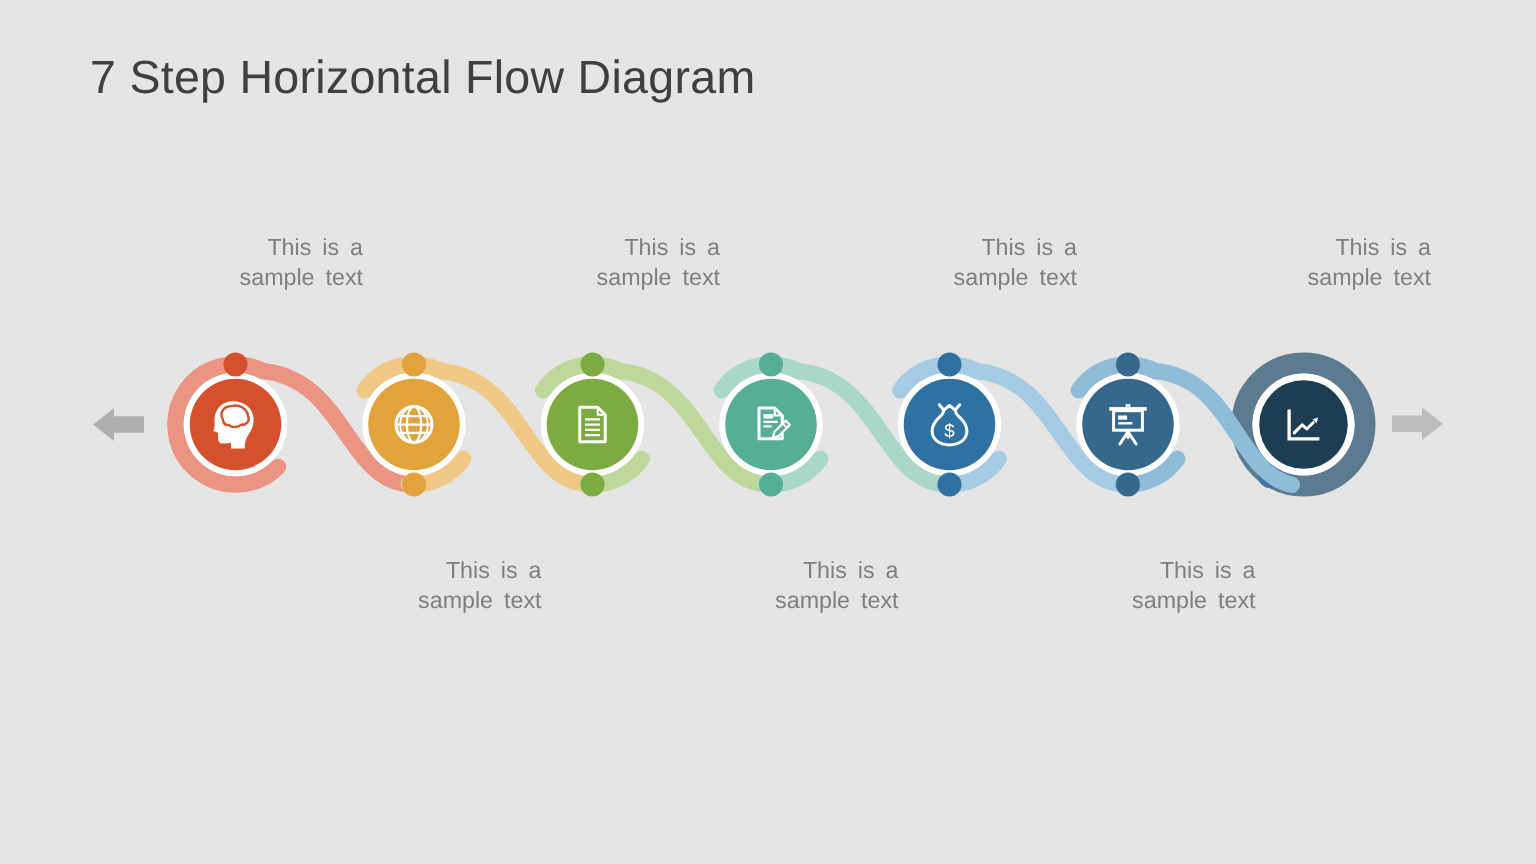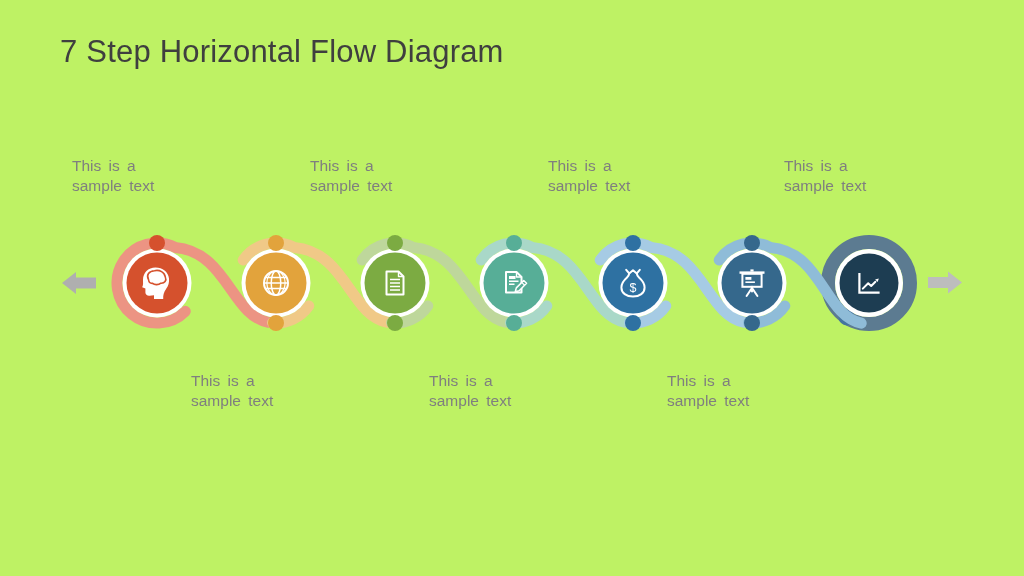--- a/index.html
+++ b/index.html
@@ -1,20 +1,20 @@
 <!DOCTYPE html>
 <html><head>
 <meta charset="utf-8">
 <style>
   html,body{margin:0;padding:0;background:#fff;}
-  .slide{position:relative;width:1024px;height:576px;background:#bef264;overflow:hidden;
+  .slide{position:relative;width:1024px;height:576px;background:#e5e5e5;overflow:hidden;
          font-family:"Liberation Sans", sans-serif;}
   .title{position:absolute;left:60px;top:34px;font-size:31px;font-weight:400;
          color:#3f3f3f;letter-spacing:.2px;white-space:nowrap;}
-  .lbl{position:absolute;width:170px;text-align:left;color:#7f7f7f;
+  .lbl{position:absolute;width:170px;text-align:right;color:#7f7f7f;
        font-size:15.5px;line-height:20px;word-spacing:3px;}
   svg.diagram{position:absolute;left:0;top:0;}
 </style>
 </head>
 <body>
 
 <div class="slide">
   <div class="title">7 Step Horizontal Flow Diagram</div>
 
   <div class="lbl" style="left:72px;top:156px"><span>This is a</span><br><span>sample text</span></div>

